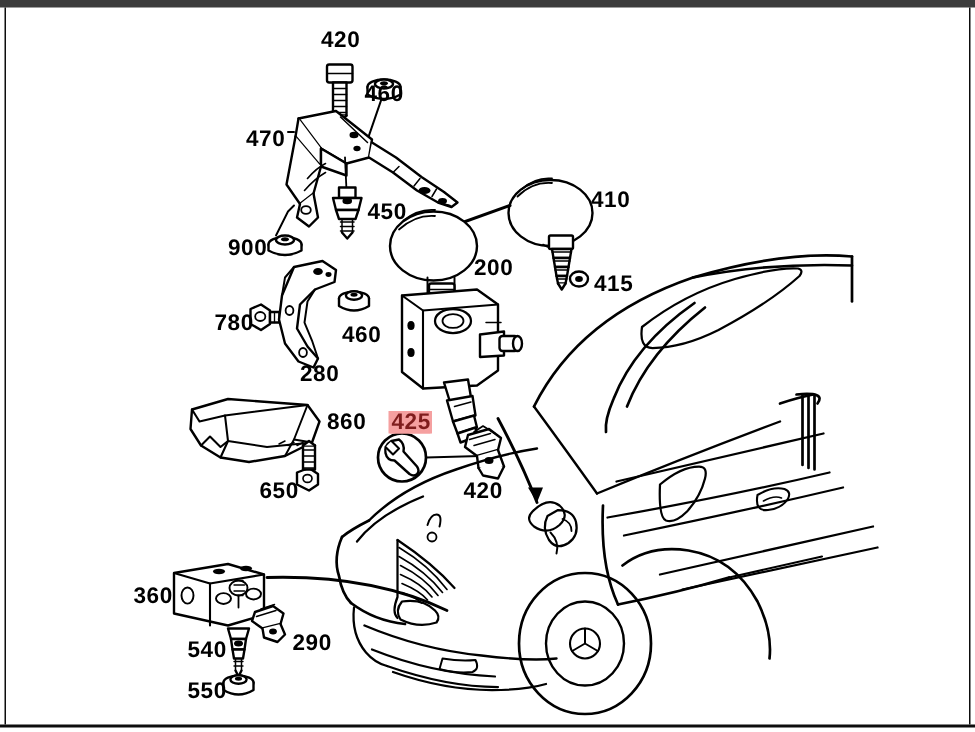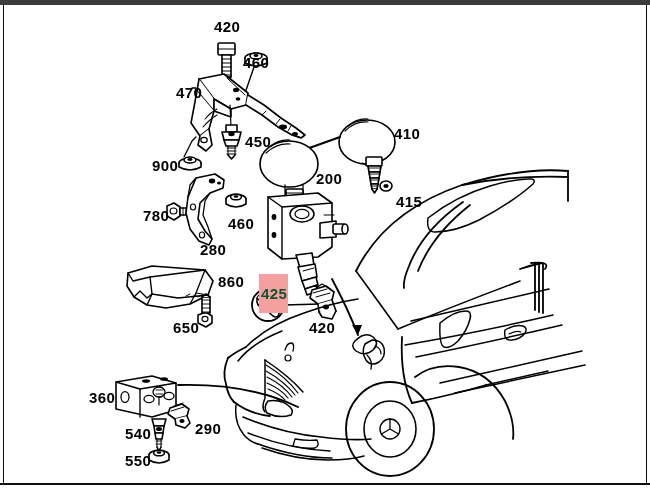--- a/index.html
+++ b/index.html
@@ -42,23 +42,23 @@
     font-family:"Liberation Sans","DejaVu Sans",sans-serif;
     font-size:15px;
     font-weight:700;
     color:#000000;
     letter-spacing:.4px;
     line-height:1;
     white-space:nowrap;
     user-select:none;
   }
   .callout.highlight{
-    color:#14532d;
+    color:#7f1d1d;
     background:#f5a0a0;
-    padding:12px 1px;
+    padding:0 1px;
     box-shadow:-1px 0 0 #f5a0a0;
   }
 </style>
 </head>
 <body>
 
 <div id="page">
 
   <div id="top-bar"></div>
   <div id="left-rule"></div>
@@ -362,26 +362,26 @@
 
           <path d="M486 380 q36 -8 62 -14" stroke-width="1.4"></path>
         </g>
 
       </g>
     </svg>
   </div>
 
   <div class="callout" style="left:214px;top:19px">420</div>
   <div class="callout" style="left:243px;top:55px">460</div>
-  <div class="callout" style="left:176px;top:85px">470</div>
+  <div class="callout" style="left:164px;top:85px">470</div>
   <div class="callout" style="left:245px;top:134px">450</div>
   <div class="callout" style="left:152px;top:158px">900</div>
   <div class="callout" style="left:394px;top:126px">410</div>
   <div class="callout" style="left:316px;top:171px">200</div>
-  <div class="callout" style="left:396px;top:194px">415</div>
+  <div class="callout" style="left:396px;top:182px">415</div>
   <div class="callout" style="left:143px;top:208px">780</div>
   <div class="callout" style="left:228px;top:216px">460</div>
   <div class="callout" style="left:200px;top:242px">280</div>
   <div class="callout" style="left:218px;top:274px">860</div>
   <div class="callout highlight" style="left:260px;top:274px">425</div>
   <div class="callout" style="left:173px;top:320px">650</div>
   <div class="callout" style="left:309px;top:320px">420</div>
   <div class="callout" style="left:89px;top:390px">360</div>
   <div class="callout" style="left:125px;top:426px">540</div>
   <div class="callout" style="left:195px;top:421px">290</div>

